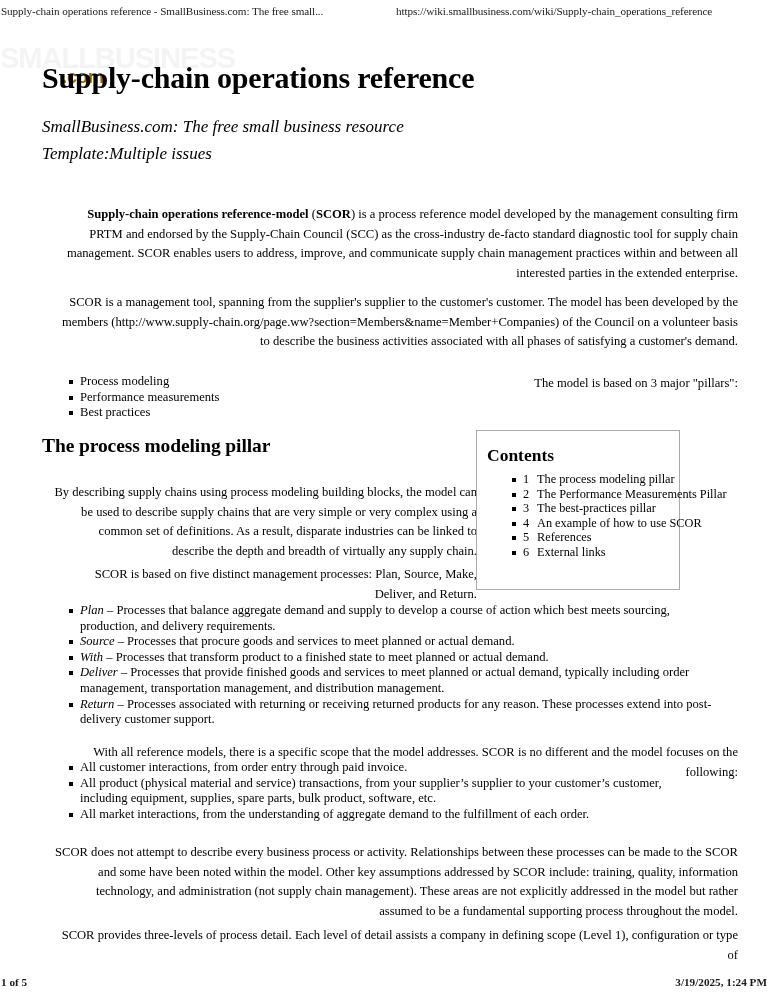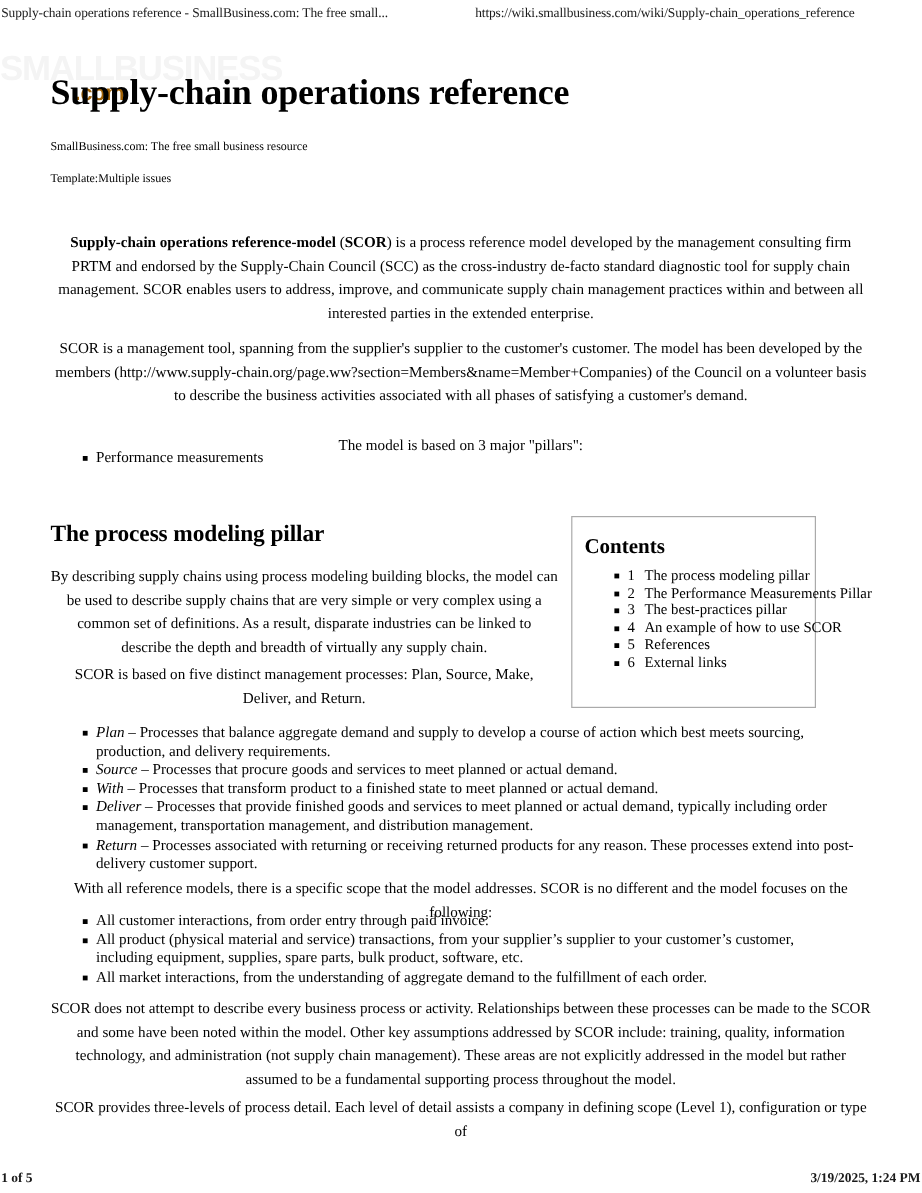--- a/index.html
+++ b/index.html
@@ -103,32 +103,33 @@
     margin: 0;
     font-size: 30px;
     font-weight: bold;
     letter-spacing: -0.2px;
     line-height: 1.2;
   }
 
   .tagline, .template-note {
     position: absolute;
     left: 42px;
-    font-size: 10px;
-    line-height: 1.2;
+    font-size: 17px;
+    line-height: 1.2;
+    font-style: italic;
   }
   .tagline { top: 117px; }
   .template-note { top: 144px; }
 
   
   p.body-para {
-    margin: 0;
+    margin: 12px;
     font-size: 12.6px;
     line-height: 19.6px;
-    text-align: center;
+    text-align: right;
   }
   .lead b { font-weight: bold; }
 
   .narrow { width: 423px; }
 
   ul.doc-list {
     margin: 0;
     padding-left: 38px;
     list-style: none;
   }
@@ -221,21 +222,23 @@
 <div class="tagline">SmallBusiness.com: The free small business resource</div>
 <div class="template-note">Template:Multiple issues</div>
 
 <p class="body-para blk lead" style="top:193px; width:684px;"><b>Supply-chain operations reference-model</b><span> (</span><b>SCOR</b><span>) is a process reference model developed by the management consulting firm PRTM and endorsed by the Supply-Chain Council (SCC) as the cross-industry de-facto standard diagnostic tool for supply chain management. SCOR enables users to address, improve, and communicate supply chain management practices within and between all interested parties in the extended enterprise.</span></p>
 
 <p class="body-para blk" style="top:281px; width:684px;">SCOR is a management tool, spanning from the supplier's supplier to the customer's customer. The model has been developed by the members (http://www.supply-chain.org/page.ww?section=Members&amp;name=Member+Companies) of the Council on a volunteer basis to describe the business activities associated with all phases of satisfying a customer's demand.</p>
 
 <p class="body-para blk" style="top:362px; width:684px;">The model is based on 3 major "pillars":</p>
 
 <ul class="doc-list tight blk" style="top:374px; width:400px;">
+  <li>Process modeling</li>
   <li>Performance measurements</li>
+  <li>Best practices</li>
 </ul>
 
 <h2 class="section-heading blk" style="top:434px; width:420px;">The process modeling pillar</h2>
 
 <p class="body-para blk narrow" style="top:471px;">By describing supply chains using process modeling building blocks, the model can be used to describe supply chains that are very simple or very complex using a common set of definitions. As a result, disparate industries can be linked to describe the depth and breadth of virtually any supply chain.</p>
 
 <p class="body-para blk narrow" style="top:553px;">SCOR is based on five distinct management processes: Plan, Source, Make, Deliver, and Return.</p>
 
 <ul class="doc-list spaced blk" style="top:603px; width:684px;">
   <li><i>Plan</i><span> – Processes that balance aggregate demand and supply to develop a course of action which best meets sourcing, production, and delivery requirements.</span></li>

